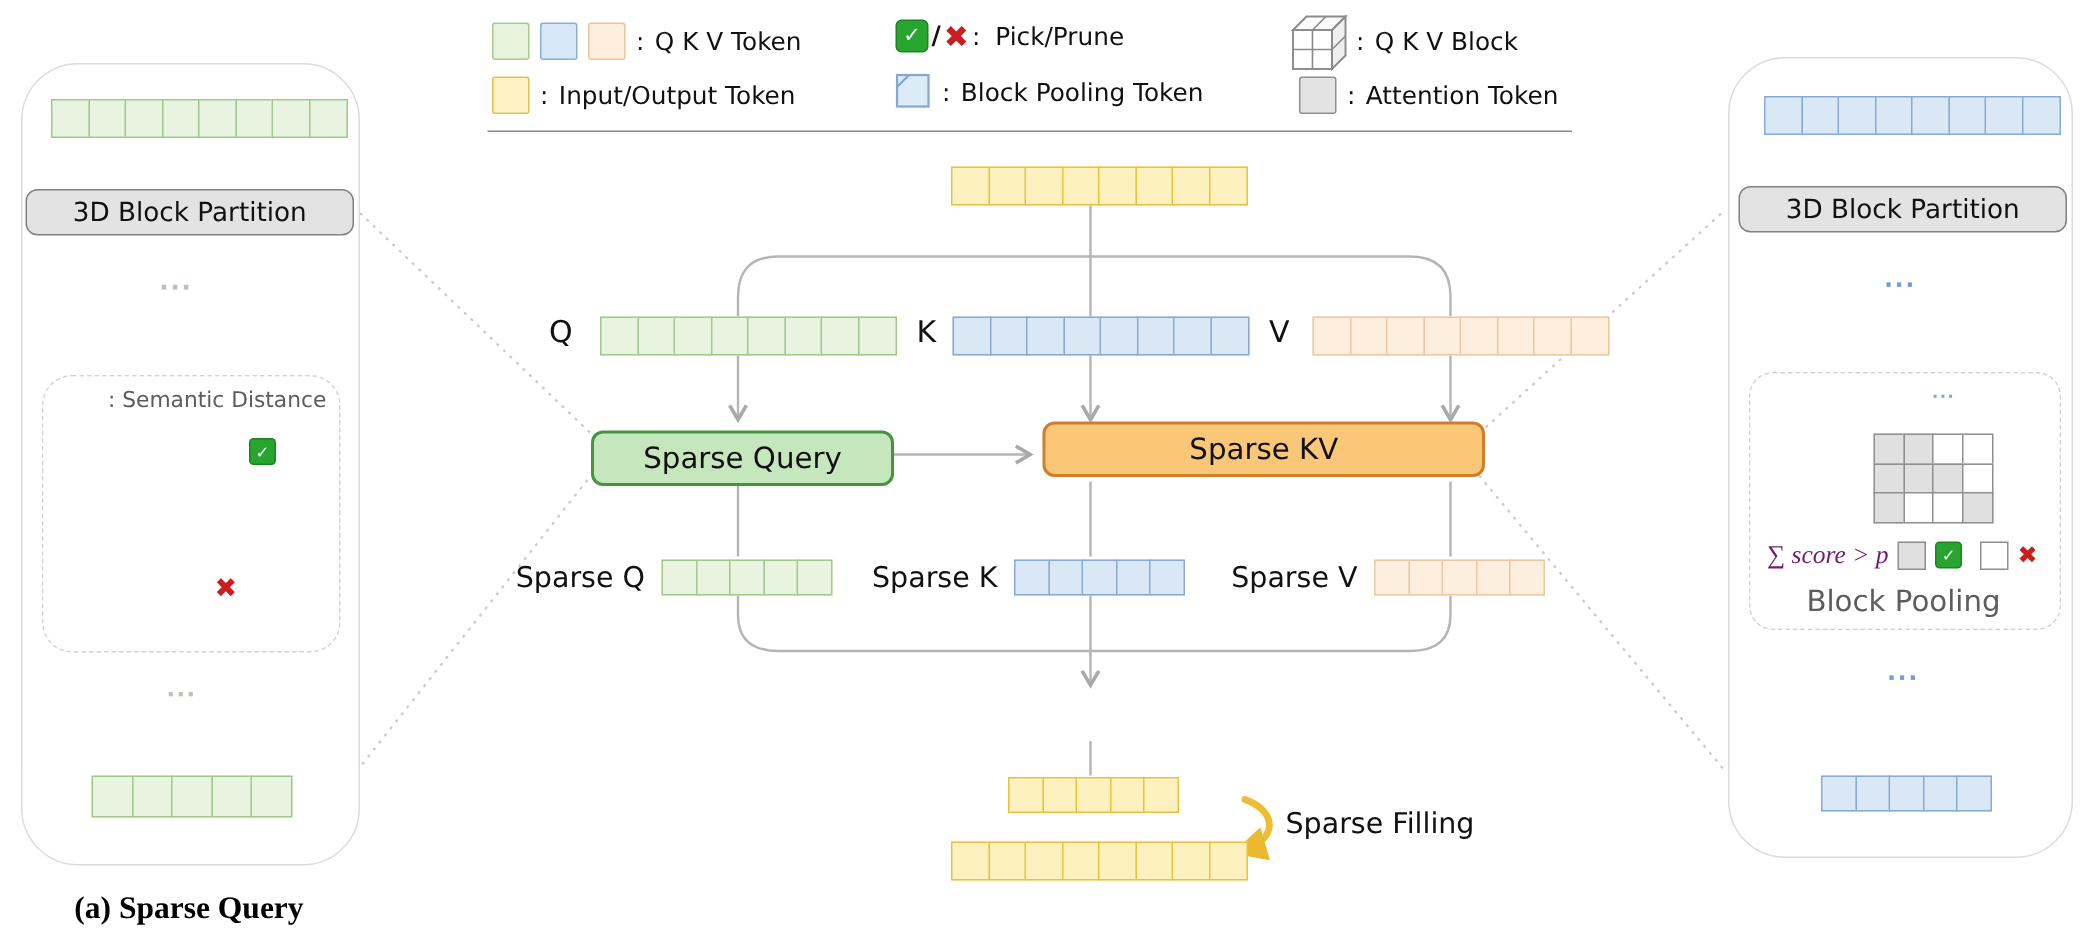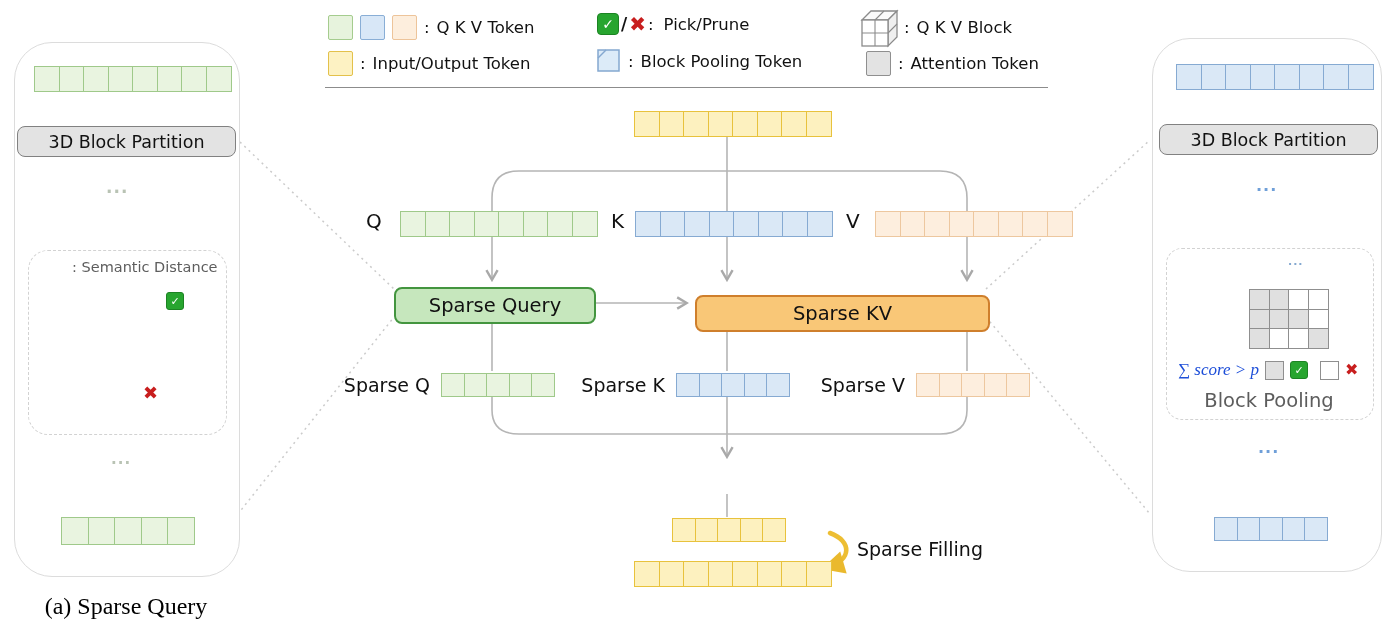--- a/index.html
+++ b/index.html
@@ -31,22 +31,22 @@
   .trow.green {--f:#e9f4e0;--s:#9fc98a;}
   .trow.blue  {--f:#dae8f6;--s:#86aad2;}
   .trow.orange{--f:#fdeede;--s:#edc79f;}
   .trow.yellow{--f:#fdf1bf;--s:#e8c23c;}
 
   
   .lab{position:absolute;font-size:19px;color:#111;white-space:nowrap;}
   .lab.qkv{font-size:20px;}
   .lab.right{text-align:right;}
   .gtext{position:absolute;color:#5d5d5d;white-space:nowrap;}
-  .cap{position:absolute;font-family:"Liberation Serif",serif;font-weight:normal;
-       font-size:24px;text-align:center;color:#000;}
+  .cap{position:absolute;font-family:"Liberation Serif",serif;font-weight:bold;
+       font-size:21px;text-align:center;color:#000;}
   .dots{position:absolute;font-weight:bold;letter-spacing:1px;line-height:1;}
 
   
   .li{position:absolute;display:flex;align-items:center;gap:7px;font-size:16.5px;color:#111;white-space:nowrap;}
   .sw{display:inline-block;width:23px;height:23px;border:1.6px solid;border-radius:2px;}
   .sw.g{background:#e7f3dd;border-color:#a5cc8e;}
   .sw.b{background:#d8e7f7;border-color:#89aed6;}
   .sw.o{background:#fdeedd;border-color:#edc49a;}
   .sw.y{background:#fdf2c3;border-color:#e3c14b;}
   .sw.gr{background:#e3e3e3;border-color:#8f8f8f;}
@@ -69,21 +69,21 @@
   
   .att-grid{position:absolute;}
   .att-grid .gr{display:flex;}
   .att-grid .gr i{display:block;width:19px;height:19px;border:1.5px solid #8f8f8f;}
   .att-grid .gr i+i{margin-left:-1.5px;}
   .att-grid .gr+.gr{margin-top:-1.5px;}
   .att-grid .gr i.on{background:#e0e0e0;}
   .att-grid .gr i.off{background:#fff;}
 
   .formula-row{position:absolute;display:flex;align-items:center;gap:6px;}
-  .formula{font-family:"Liberation Serif",serif;font-style:italic;font-size:17px;color:#1d4ed8;}
+  .formula{font-family:"Liberation Serif",serif;font-style:italic;font-size:17px;color:#701a75;}
 </style>
 </head>
 <body>
 
 <div class="page">
 
   <svg class="overlay" width="1389" height="631">
     <defs>
       <marker id="mg" markerWidth="9" markerHeight="9" refX="7" refY="4.5" orient="auto">
         <path d="M1.5,1 L7.5,4.5 L1.5,8" fill="none" stroke="#a9a9a9" stroke-width="1.5"></path>
@@ -300,21 +300,21 @@
       <i></i>
       <i></i>
       <i></i>
       <i></i>
       <i></i>
       <i></i>
       <i></i>
     </div>
 
   <div class="fbox sq" style="left:394px;top:287px;width:198px;height:33px">Sparse Query</div>
-  <div class="fbox skv" style="left:695px;top:295px;width:291px;height:33px">Sparse KV</div>
+  <div class="fbox skv" style="left:695px;top:281px;width:291px;height:33px">Sparse KV</div>
 
   <div class="lab right" style="left:330px;top:374px;width:100px">Sparse Q</div>
   <div class="trow green" style="--c:22px;left:441px;top:373px">
       <i></i>
       <i></i>
       <i></i>
       <i></i>
       <i></i>
     </div>
   <div class="lab right" style="left:565px;top:374px;width:100px">Sparse K</div>

